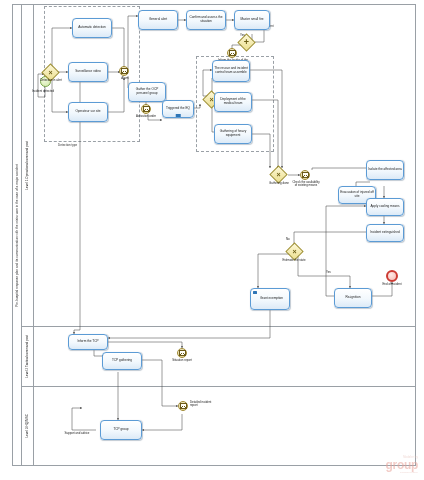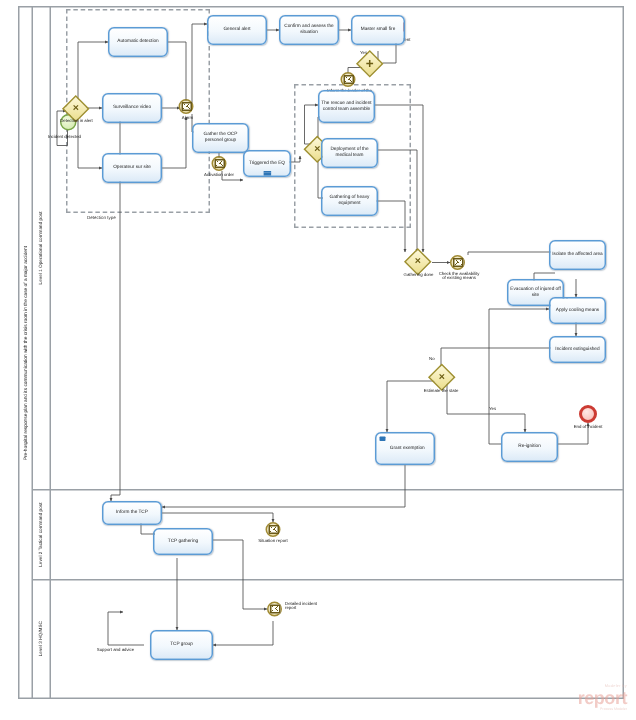--- a/index.html
+++ b/index.html
@@ -374,17 +374,17 @@
   </div>
 
   <div class="task" style="left:100px;top:420px;width:42px;height:20px;">
     <div class="lbl">TCP group</div>
   </div>
 
   <div class="elabel" style="left:60px;top:432px;width:34px;">Support and advice</div>
 
   <div class="wm">
     <div class="s">Modeler by</div>
-    <div class="b">report</div>
+    <div class="b">group</div>
     <div class="t">Process Modeler</div>
   </div>
 
 </div>
 
 </body></html>

